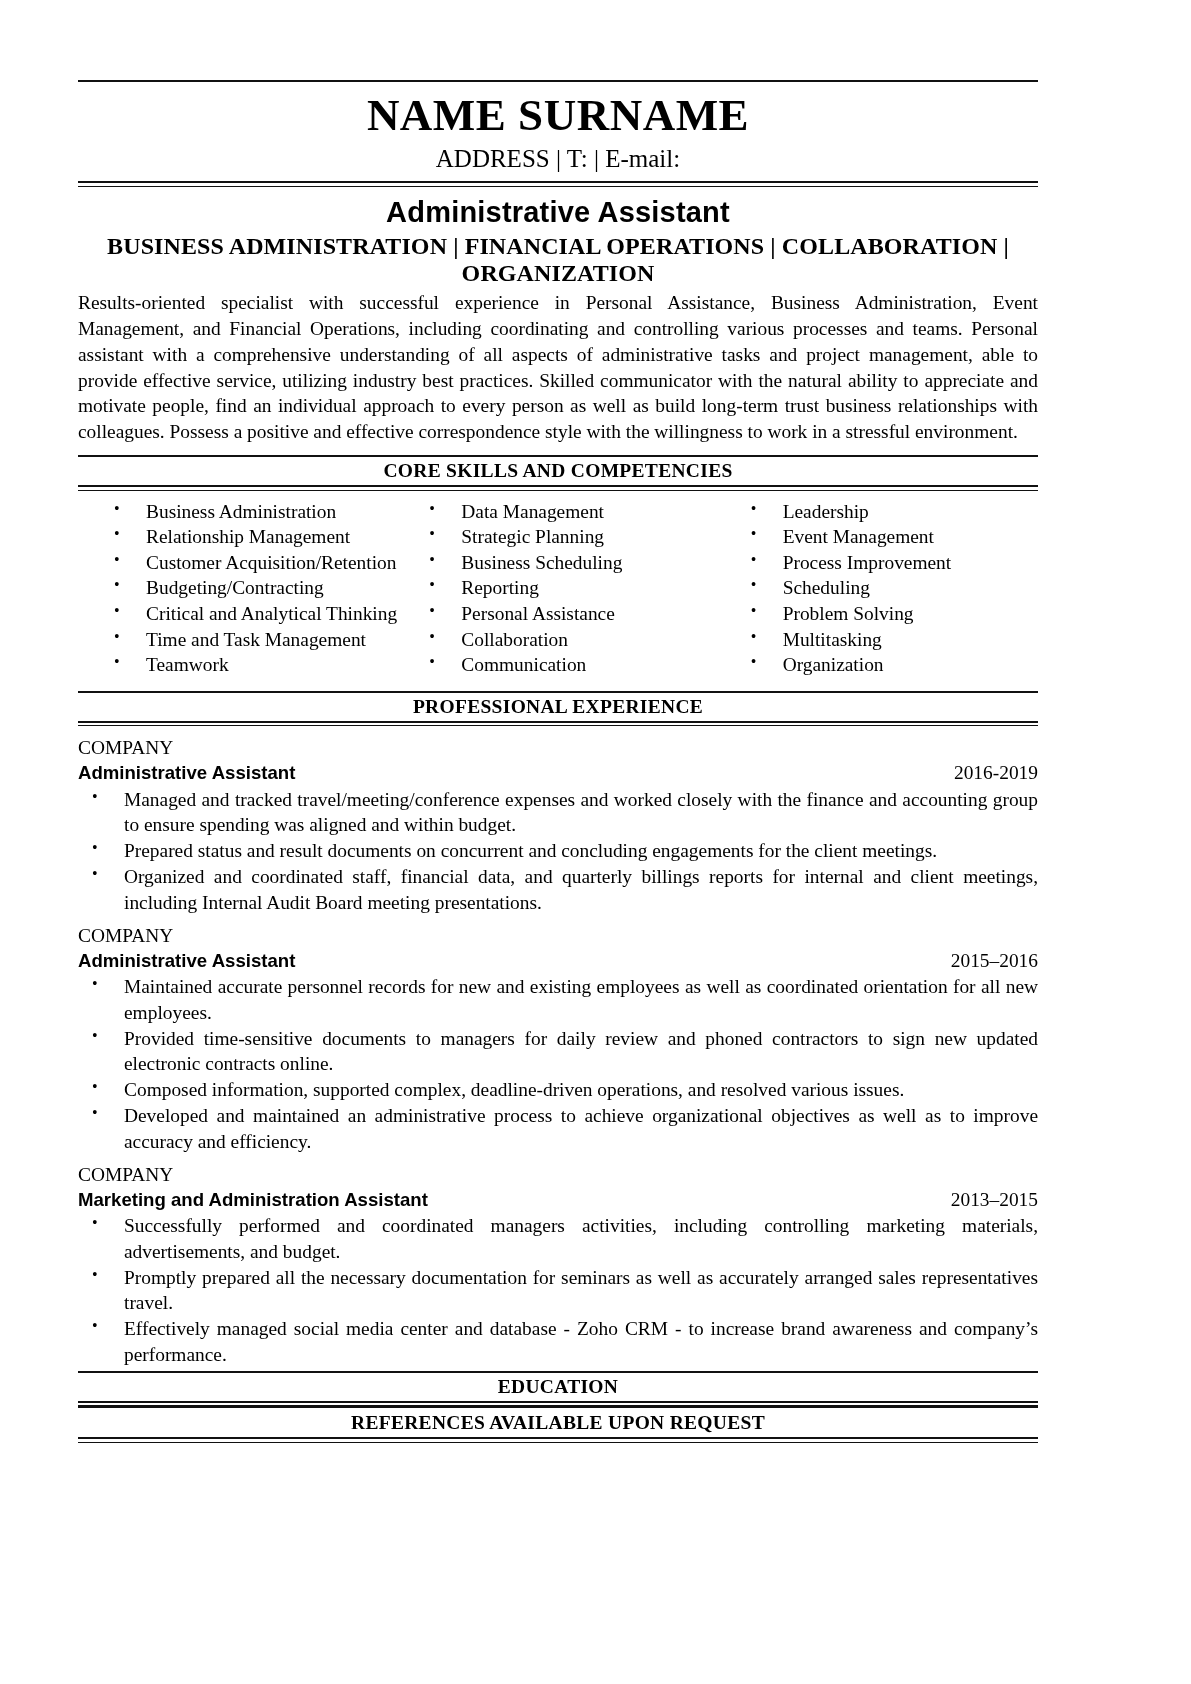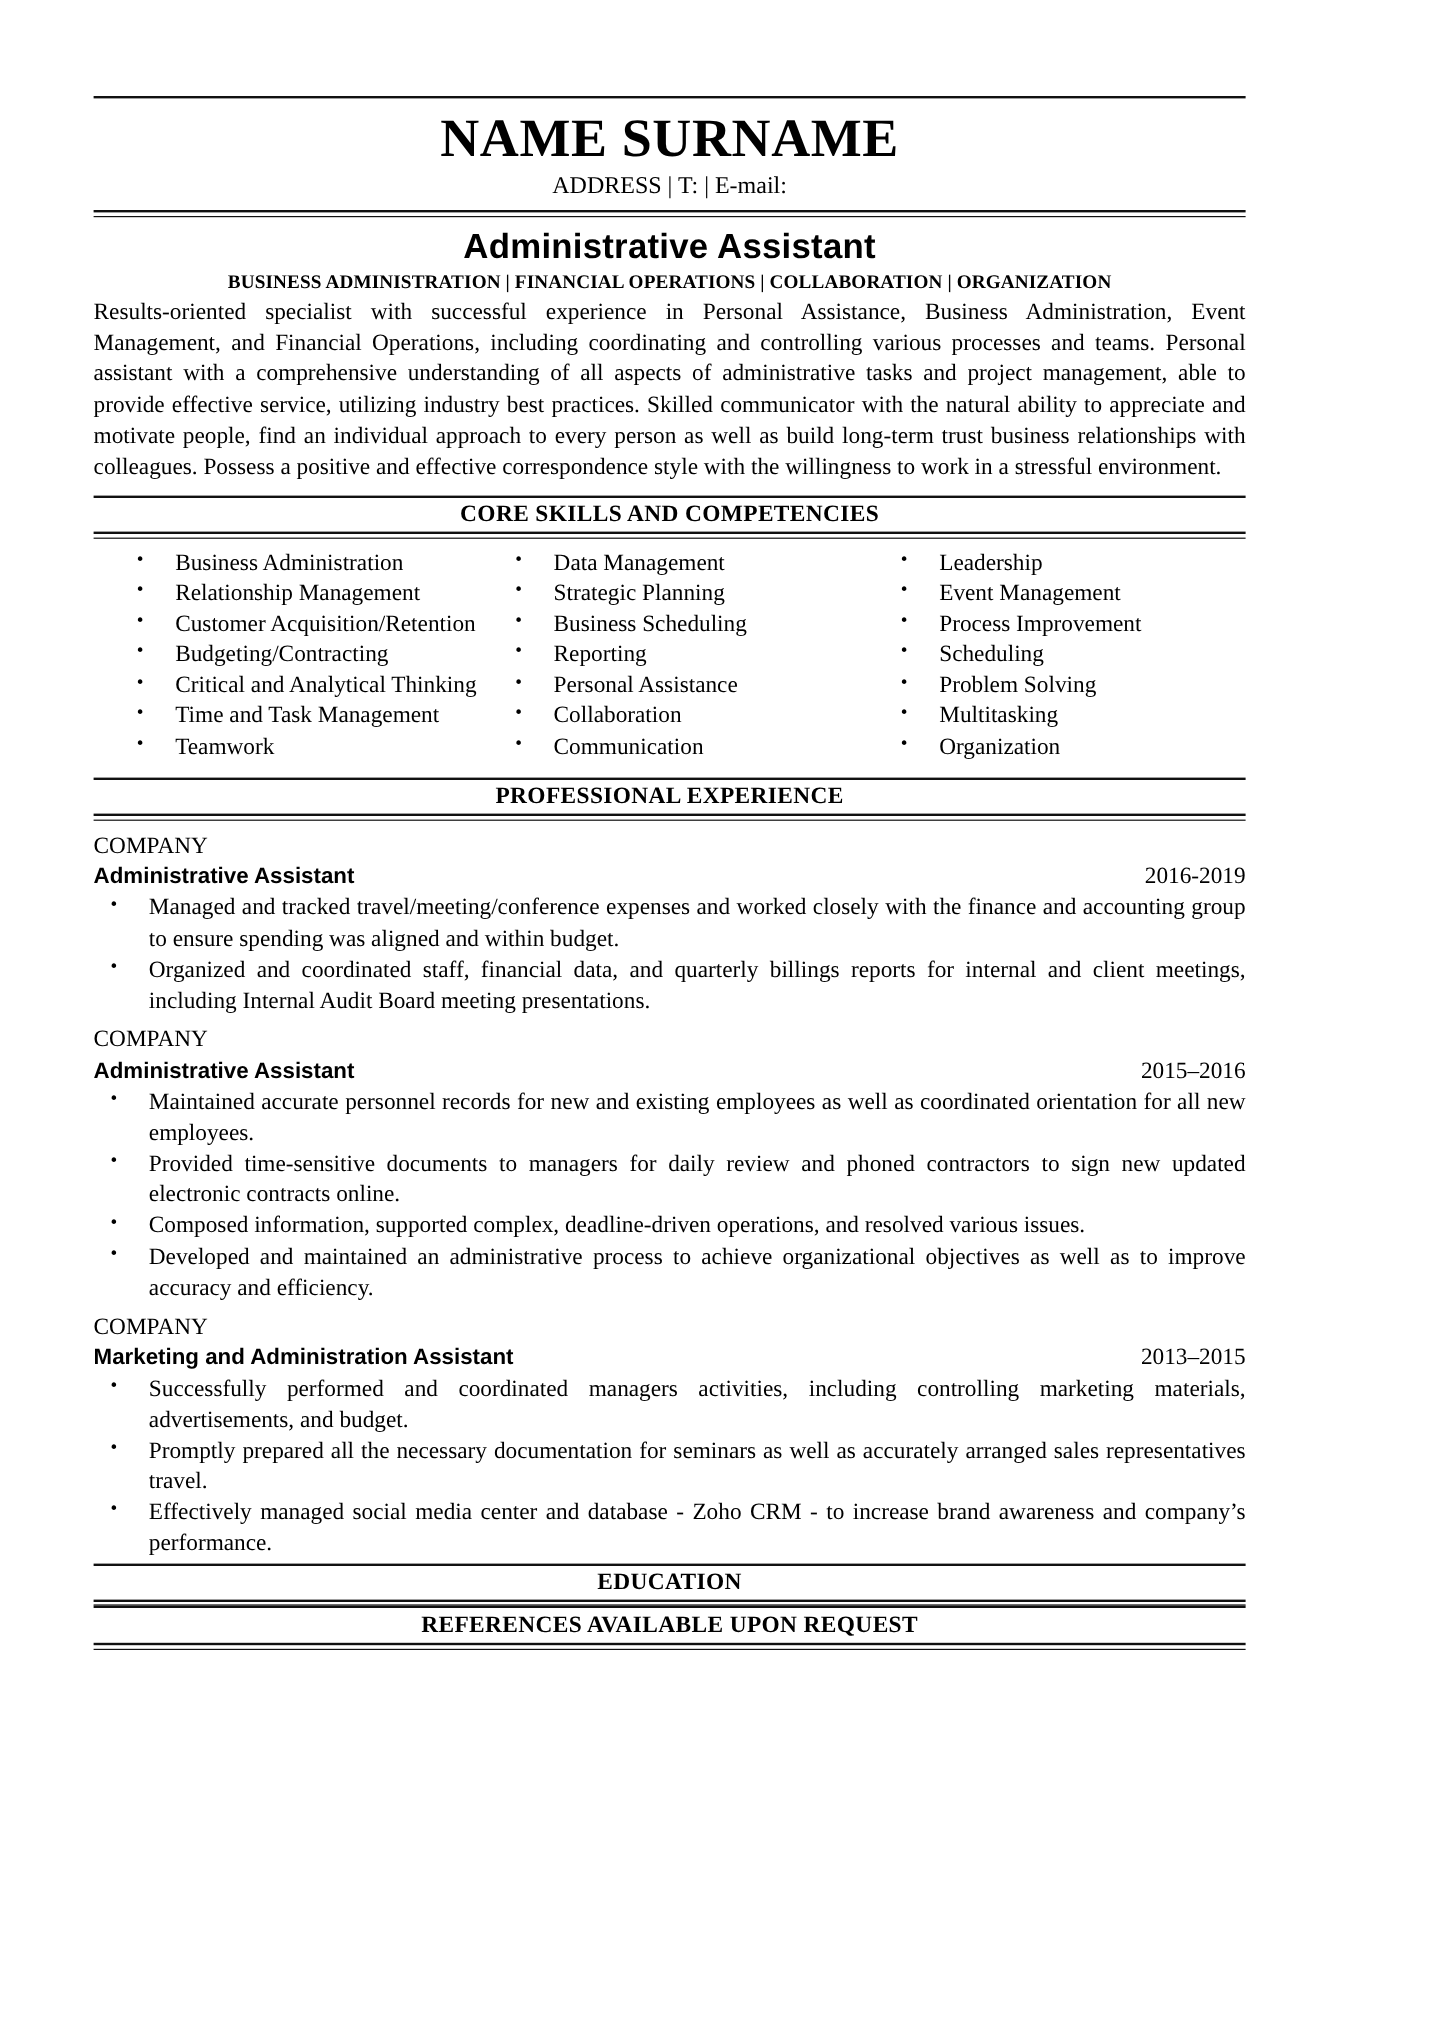--- a/index.html
+++ b/index.html
@@ -47,35 +47,35 @@
     text-align: center;
     font-size: 45px;
     font-weight: bold;
     letter-spacing: 0.5px;
     line-height: 1.18;
     padding-top: 7px;
     padding-bottom: 1px;
   }
   .contact {
     text-align: center;
-    font-size: 20px;
+    font-size: 25px;
     line-height: 1.25;
     padding-bottom: 7px;
   }
   .role-title {
     text-align: center;
     font-family: "Liberation Sans", "DejaVu Sans", sans-serif;
     font-size: 29px;
     font-weight: bold;
     padding: 9px 0 4px 0;
     letter-spacing: 0.2px;
   }
   .keyline {
     text-align: center;
-    font-size: 16px;
+    font-size: 24px;
     font-weight: bold;
     letter-spacing: 0.1px;
     padding-bottom: 2px;
   }
 
   
   .summary {
     font-size: 19.4px;
     line-height: 1.335;
     text-align: justify;
@@ -246,20 +246,21 @@
       <hr class="rule-double">
 
       <div class="exp-block first">
         <div class="company">COMPANY</div>
         <div class="job-row">
           <span class="job-title">Administrative Assistant</span>
           <span class="job-dates">2016-2019</span>
         </div>
         <ul class="bullets">
           <li class="bullet">Managed and tracked travel/meeting/conference expenses and worked closely with the finance and accounting group to ensure spending was aligned and within budget.</li>
+          <li class="bullet">Prepared status and result documents on concurrent and concluding engagements for the client meetings.</li>
           <li class="bullet">Organized and coordinated staff, financial data, and quarterly billings reports for internal and client meetings, including Internal Audit Board meeting presentations.</li>
         </ul>
       </div>
 
       <div class="exp-block">
         <div class="company">COMPANY</div>
         <div class="job-row">
           <span class="job-title">Administrative Assistant</span>
           <span class="job-dates">2015–2016</span>
         </div>

